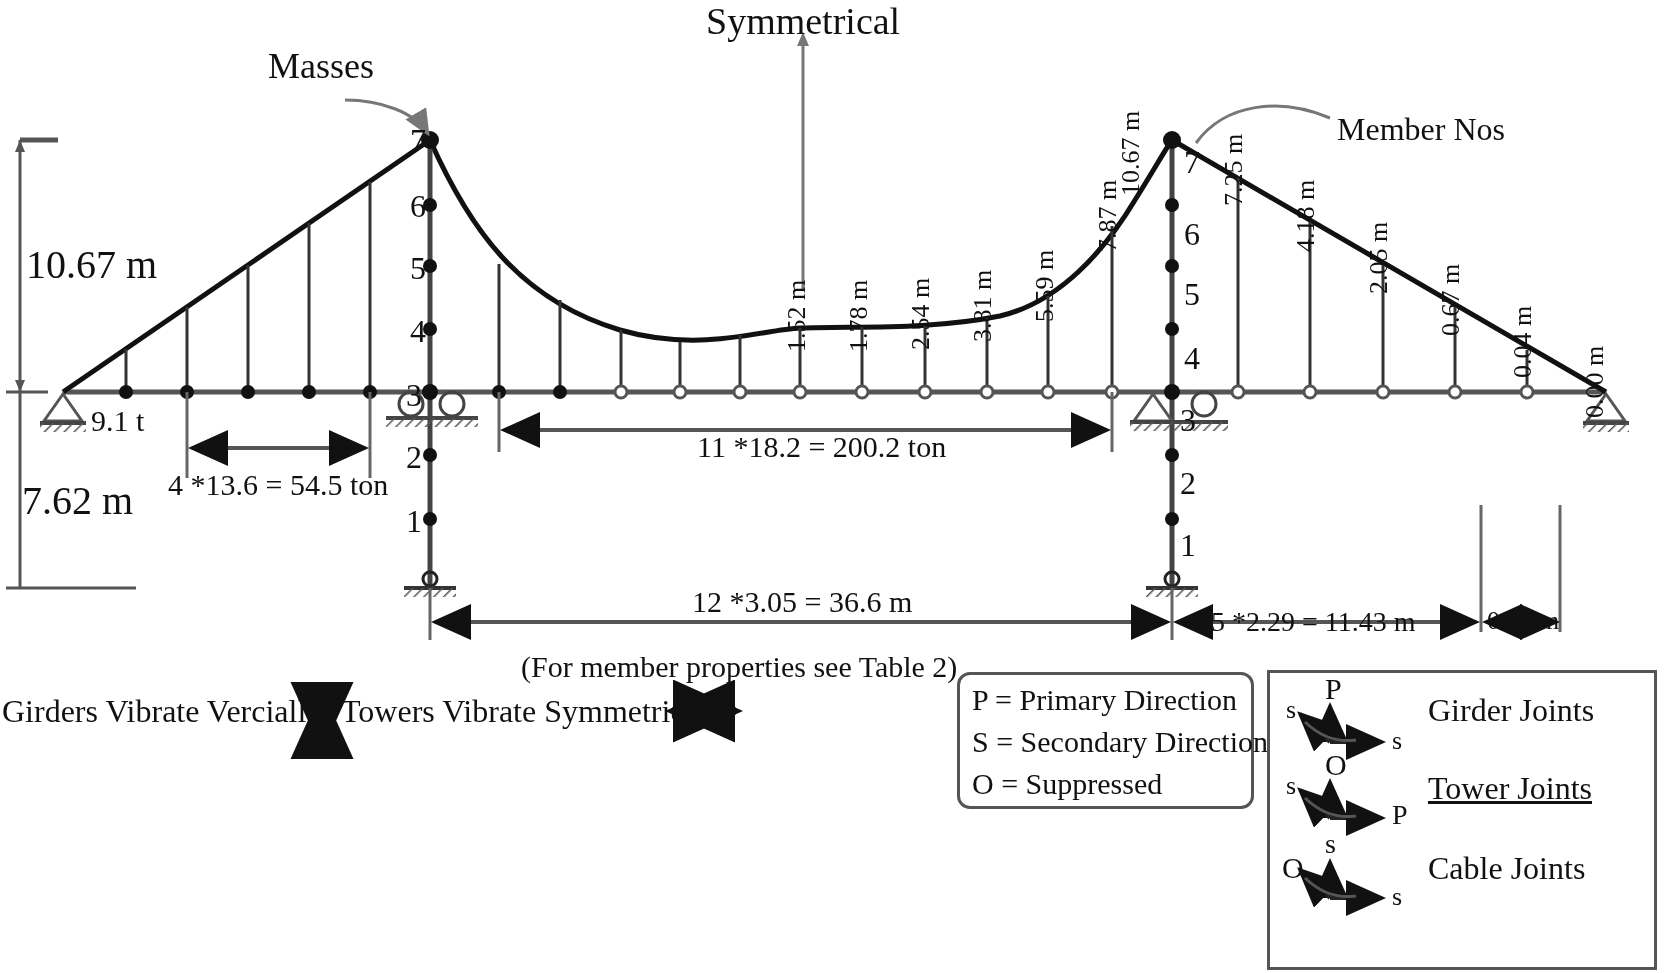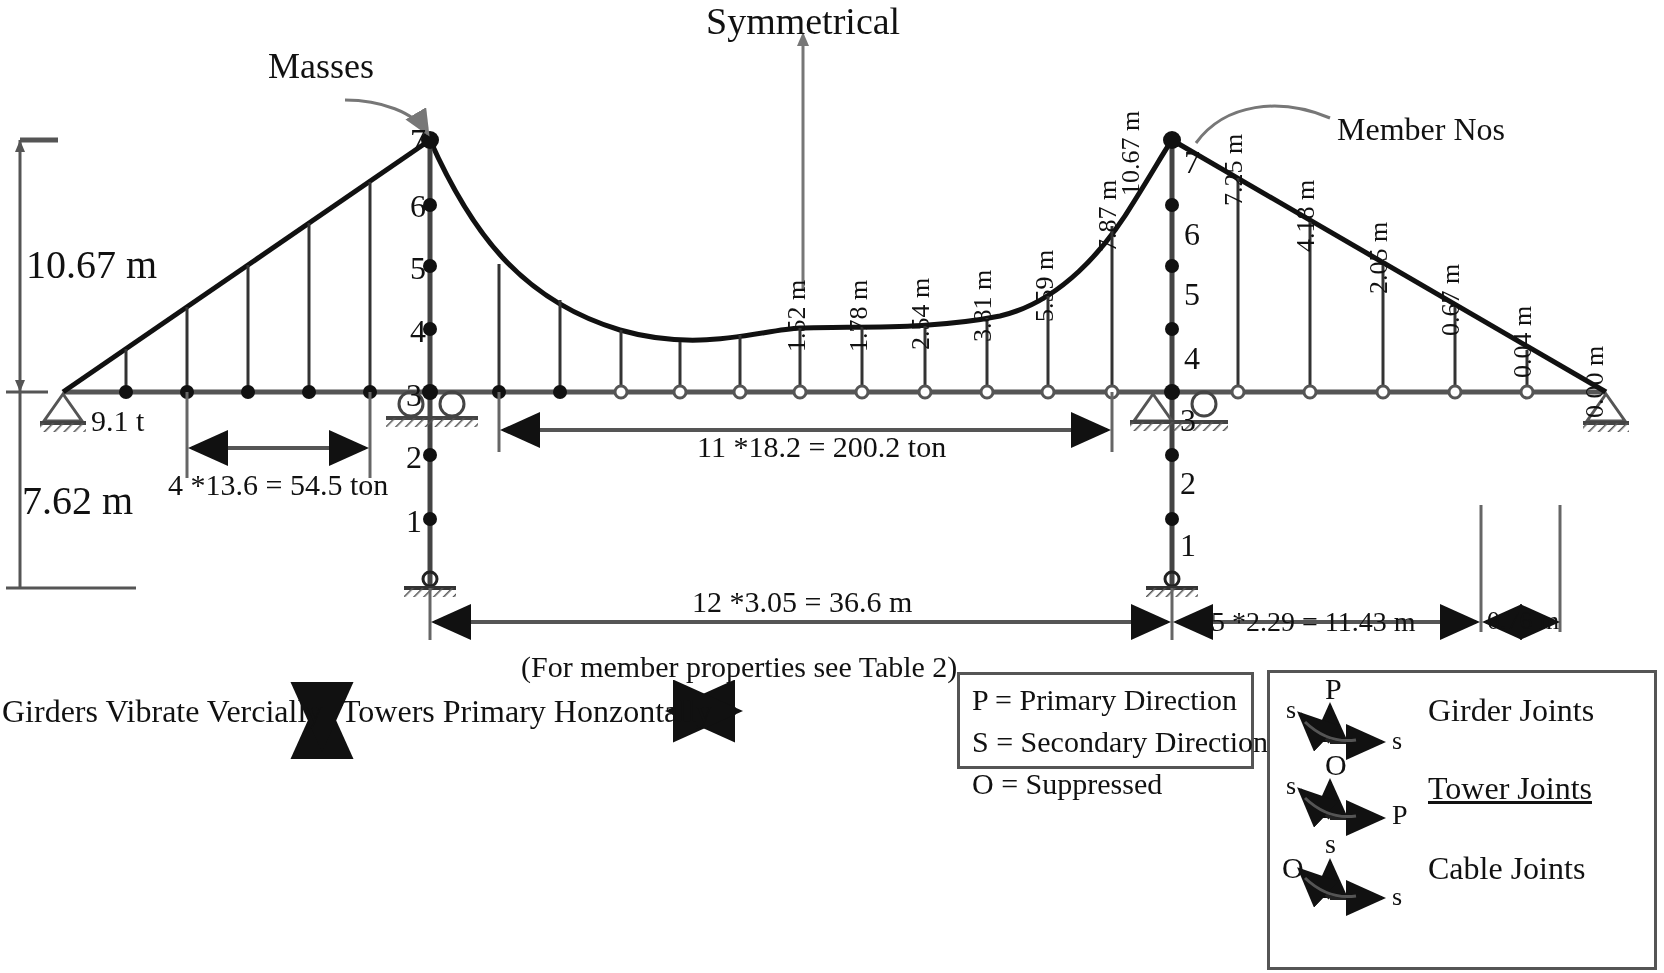--- a/index.html
+++ b/index.html
@@ -324,23 +324,23 @@
 
   <div class="lbl vert" style="left:1247px; top:180px; font-size:26px;">7.25 m</div>
   <div class="lbl vert" style="left:1319px; top:226px; font-size:26px;">4.18 m</div>
   <div class="lbl vert" style="left:1392px; top:268px; font-size:26px;">2.05 m</div>
   <div class="lbl vert" style="left:1464px; top:310px; font-size:26px;">0.67 m</div>
   <div class="lbl vert" style="left:1536px; top:352px; font-size:26px;">0.04 m</div>
   <div class="lbl vert" style="left:1608px; top:392px; font-size:26px;">0.00 m</div>
 
   <div class="lbl" style="left:521px; top:652px; font-size:30px;">(For member properties see Table 2)</div>
   <div class="lbl" style="left:2px; top:695px; font-size:32px;">Girders Vibrate Vercially</div>
-  <div class="lbl" style="left:341px; top:695px; font-size:32px;">Towers Primary Honzontally</div>
-
-  <div class="box" style="left:957px; top:672px; width:297px; height:97px;">
+  <div class="lbl" style="left:341px; top:695px; font-size:32px;">Towers Vibrate Symmetrical</div>
+
+  <div class="box" style="left:957px; top:672px; width:297px; height:137px;border-radius:13px;">
     <div class="lbl" style="left:12px; top:10px; font-size:30px;">P = Primary Direction</div>
     <div class="lbl" style="left:12px; top:52px; font-size:30px;">S = Secondary Direction</div>
     <div class="lbl" style="left:12px; top:94px; font-size:30px;text-align:right;">O = Suppressed</div>
   </div>
 
   <div class="box" style="left:1267px; top:670px; width:390px; height:300px;"></div>
 
   <div class="lbl" style="left:1325px; top:674px; font-size:30px;">P</div>
   <div class="lbl" style="left:1286px; top:697px; font-size:26px;">s</div>
   <div class="lbl" style="left:1392px; top:728px; font-size:26px;">s</div>

